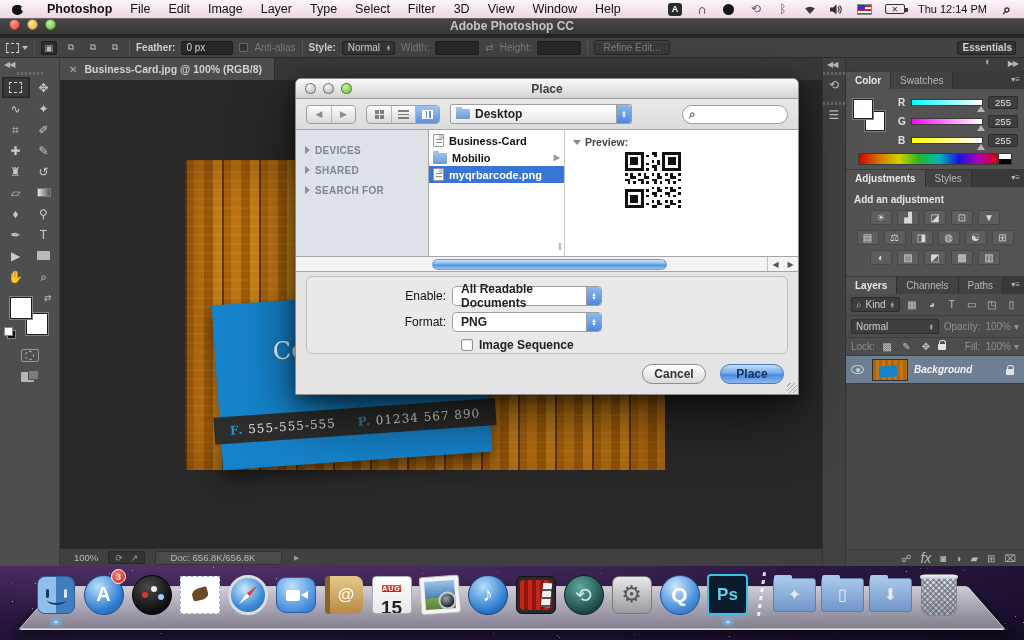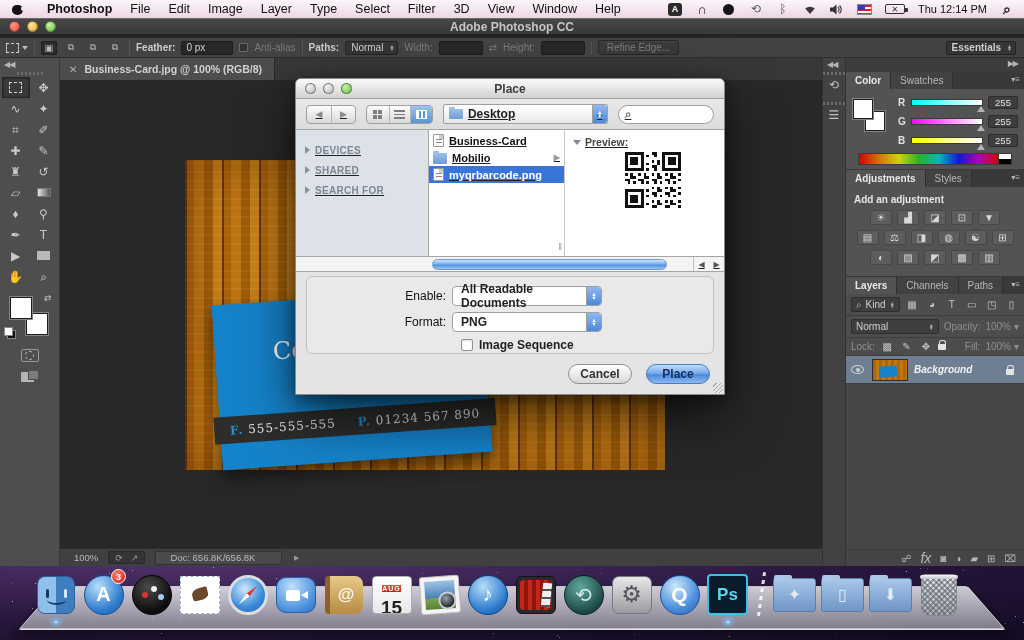--- a/index.html
+++ b/index.html
@@ -27,21 +27,21 @@
   .flag::before { content:""; position:absolute; left:0; top:0; width:7px; height:5px; background:#33c; }
   .batt { width:20px; height:10px; border:1.5px solid #333; border-radius:2px; position:relative;
     display:flex; align-items:center; justify-content:center; font-size:8px; color:#333; }
   .batt::after { content:""; position:absolute; right:-4px; top:2.5px; width:2.5px; height:4px; background:#333; border-radius:0 1px 1px 0; }
   .clock { font-size:11px; color:#111; }
   .sicon.spot::before { content:"⌕"; font-size:14px; font-weight:bold; }
 
   
   .titlebar { position:absolute; left:0; top:19px; width:1024px; height:16px;
     background:linear-gradient(#474747,#383838); border-bottom:1px solid #232323;
-    display:flex; align-items:center; z-index:5; }
+    display:flex; z-index:5; }
   .lights { display:flex; gap:7px; padding-left:9px; }
   .light { width:11px; height:11px; border-radius:50%; border:1px solid rgba(0,0,0,.4); }
   .light.red { background:radial-gradient(circle at 35% 30%,#ff9a8a,#e8493a); }
   .light.yellow { background:radial-gradient(circle at 35% 30%,#ffe9a0,#e9a833); }
   .light.green { background:radial-gradient(circle at 35% 30%,#c6f2a2,#67c23f); }
   .light.gray { background:radial-gradient(circle at 35% 30%,#f2f2f2,#b9b9b9); }
   .wtitle { position:absolute; left:0; right:0; text-align:center; font-size:12px; font-weight:bold; color:#c6c6c6; }
 
   .optionsbar { position:absolute; left:0; top:38px; width:1024px; height:20px; background:#434343;
     border-bottom:1px solid #2b2b2b; display:flex; align-items:center; gap:6px; font-size:10px; color:#c9c9c9; z-index:5; }
@@ -54,21 +54,21 @@
   .ob-label { color:#cdcdcd; font-weight:bold; }
   .ob-label.dim, .ob-dim { color:#7a7a7a; }
   .ob-input { background:#272727; border:1px solid #1d1d1d; border-radius:2px; height:14px; min-width:52px;
     color:#d2d2d2; font-size:10px; padding:0 4px; display:flex; align-items:center; }
   .ob-check { width:9px; height:9px; border:1px solid #6a6a6a; background:#333; border-radius:1px; }
   .ob-select { background:#353535; border:1px solid #222; border-radius:2px; height:14px; padding:0 3px 0 5px;
     display:flex; align-items:center; gap:6px; color:#cfcfcf; font-size:10px; }
   .updn { display:flex; flex-direction:column; line-height:3px; font-size:5px; color:#aaa; }
   .ob-btn { background:#3a3a3a; border:1px solid #272727; border-radius:3px; color:#7c7c7c; font-size:10px;
     padding:1px 8px; box-shadow:0 1px 0 rgba(255,255,255,.05) inset; }
-  .ob-right { margin-left:auto; margin-right:8px; }
+  .ob-right { margin-left:auto; margin-right:8px;flex-direction:column; }
 
   
   .toolstrip { position:absolute; left:0; top:58px; width:60px; bottom:74px; background:#4e4e4e; border-right:1px solid #3a3a3a; z-index:4; }
   .panel-collapse { height:12px; font-size:8px; color:#b5b5b5; padding:2px 4px 0; letter-spacing:-1px; }
   .grip { width:26px; height:3px; margin:2px auto; background:repeating-linear-gradient(90deg,#6a6a6a 0 2px,transparent 2px 4px); }
   .tools { display:grid; grid-template-columns:28px 28px; justify-content:center; margin-top:2px; }
   .tool { height:21px; display:flex; align-items:center; justify-content:center; color:#c9c9c9; font-size:12px; border-radius:2px; }
   .tool.active { background:#3a3a3a; box-shadow:inset 0 0 3px #000; }
   .t-marquee { width:13px; height:11px; border:1px dashed #d0d0d0; }
   .t-gradient { width:14px; height:9px; background:linear-gradient(90deg,#e5e5e5,#555); border:1px solid #777; }
@@ -172,23 +172,23 @@
     background:repeating-linear-gradient(90deg,#ad660c 0 3px,#c27812 3px 6px); }
   .lthumb::after { content:""; position:absolute; left:6px; top:6px; width:18px; height:11px; background:#1583cb; transform:rotate(-5deg); }
   .lname { font-style:italic; font-weight:bold; color:#f2f2f2; flex:1; font-size:10px; }
   .padlock { position:relative; width:8px; height:6px; background:#e3e3e3; border-radius:1px; margin:5px 10px 0 0; }
   .padlock::before { content:""; position:absolute; left:1px; top:-4px; width:5px; height:4px; border:1.4px solid #e3e3e3; border-bottom:none; border-radius:3px 3px 0 0; }
   .layers-empty { height:166px; background:#474747; border-bottom:1px solid #3a3a3a; }
   .layers-foot { display:flex; justify-content:flex-end; gap:9px; align-items:center; height:16px; padding:0 8px; background:#454545; color:#b9b9b9; font-size:10px; }
   .layers-foot .fx { font-style:italic; font-size:14px; }
 
   
-  .dialog { position:absolute; left:295px; top:78px; width:430px; height:317px; z-index:20;
+  .dialog { position:absolute; left:295px; top:78px; width:504px; height:317px; z-index:20;
     background:#e4e4e4; border:1px solid #8a8a8a; border-radius:6px 6px 0 0;
-    box-shadow:0 22px 55px rgba(0,0,0,.65), 0 4px 14px rgba(0,0,0,.4); font-size:11px; color:#222;text-decoration:underline; }
+    box-shadow:0 22px 55px rgba(0,0,0,.65), 0 4px 14px rgba(0,0,0,.4); font-size:11px; color:#222; }
   .dlg-title { height:20px; border-radius:5px 5px 0 0; background:linear-gradient(#fafafa,#d2d2d2);
     border-bottom:1px solid #9c9c9c; display:flex; align-items:center; position:relative; }
   .dlg-title .t { position:absolute; left:0; right:0; text-align:center; font-weight:bold; font-size:12px; color:#3d3d3d; }
   .dlg-toolbar { height:30px; display:flex; align-items:center; gap:10px; padding:0 10px; background:linear-gradient(#e9e9e9,#dcdcdc); }
   .navgroup { display:flex; border:1px solid #9f9f9f; border-radius:4px; background:linear-gradient(#fdfdfd,#d8d8d8); height:19px; }
   .navgroup .nb { width:24px; display:flex; align-items:center; justify-content:center; font-size:9px; color:#8b8b8b; }
   .navgroup .nb + .nb { border-left:1px solid #b5b5b5; }
   .viewgroup { display:flex; border:1px solid #9f9f9f; border-radius:4px; overflow:hidden; height:19px; background:linear-gradient(#fdfdfd,#d8d8d8); }
   .vb { width:24px; display:flex; align-items:center; justify-content:center; }
   .vb + .vb { border-left:1px solid #b5b5b5; }
@@ -374,32 +374,32 @@
     <span class="mode-btn active">▣</span>
     <span class="mode-btn">⧉</span>
     <span class="mode-btn">⧉</span>
     <span class="mode-btn">⧉</span>
     <span class="ob-sep"></span>
     <span class="ob-label">Feather:</span>
     <span class="ob-input">0 px</span>
     <span class="ob-check"></span>
     <span class="ob-dim">Anti-alias</span>
     <span class="ob-sep"></span>
-    <span class="ob-label">Paths:</span>
+    <span class="ob-label">Style:</span>
     <span class="ob-select">
       <span>Normal</span>
       <span class="updn">▲<br>▼</span>
     </span>
     <span class="ob-dim">Width:</span>
     <span class="ob-input" style="min-width:44px"></span>
     <span class="ob-dim">⇄</span>
     <span class="ob-dim">Height:</span>
     <span class="ob-input" style="min-width:44px"></span>
     <span class="ob-sep"></span>
-    <span class="ob-btn">Refine Edge...</span>
+    <span class="ob-btn">Refine Edit...</span>
     <span class="ob-select ob-right">
       <span style="font-weight:bold">Essentials</span>
       <span class="updn">▲<br>▼</span>
     </span>
   </div>
 
   <div class="toolstrip">
     <div class="panel-collapse">◀◀</div>
     <div class="grip"></div>
     <div class="tools">

